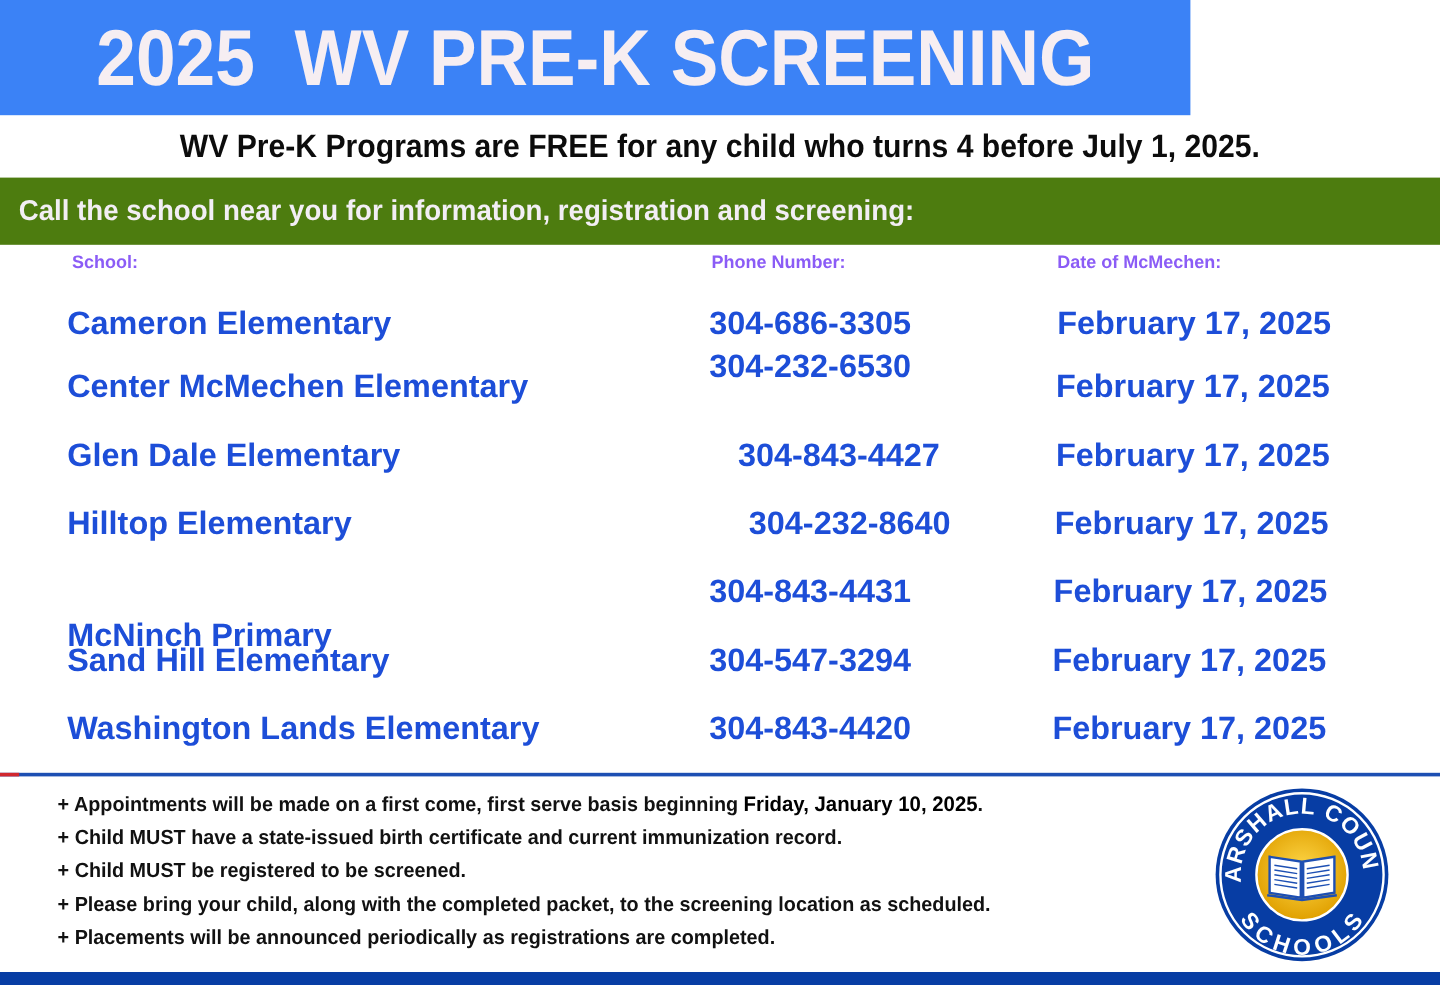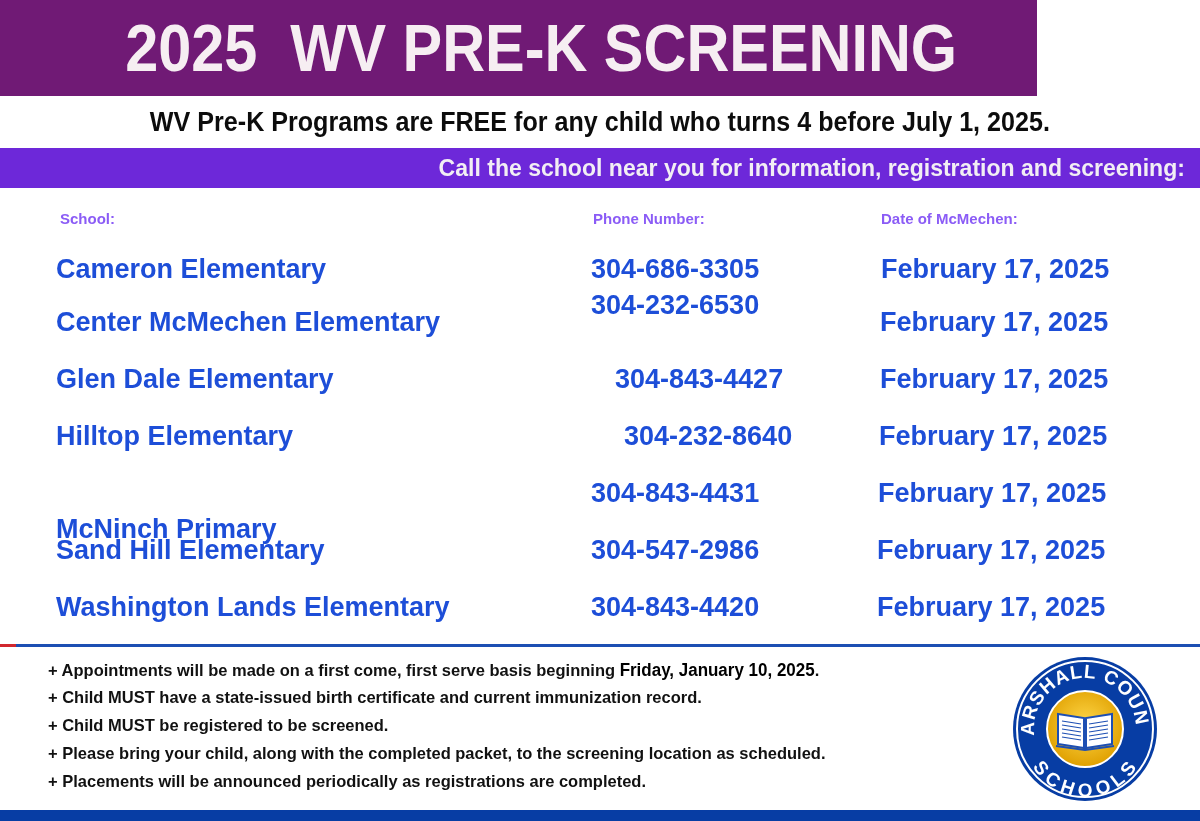--- a/index.html
+++ b/index.html
@@ -1,26 +1,26 @@
 <!DOCTYPE html>
 <html><head>
 <meta charset="utf-8">
 <style>
   html, body { margin:0; padding:0; }
   body { width:1200px; height:821px; background:#ffffff; position:relative; overflow:hidden;
          font-family:"Liberation Sans", sans-serif; color:#0c0c0c; }
-  .title-band { position:absolute; left:0; top:0; width:992px; height:96px; background:#701a75;
-                display:flex; align-items:center; justify-content:center;padding-left:45px; }
+  .title-band { position:absolute; left:0; top:0; width:992px; height:96px; background:#3b82f6;
+                display:flex; align-items:center; justify-content:center; }
   .title-band h1 { margin:0; color:#f6eef2; font-size:66px; font-weight:bold; letter-spacing:0px;
                    transform:scaleX(0.9); white-space:pre; }
   .sub1 { position:absolute; left:0; top:97px; width:1200px; height:50px; display:flex;
           align-items:center; justify-content:center; }
   .sub1 span { font-size:27px; font-weight:bold; color:#0c0c0c; transform:scaleX(0.93); white-space:nowrap; }
-  .call-band { position:absolute; left:0; top:148px; width:1200px; height:40px; background:#6d28d9;
-               display:flex; align-items:center; justify-content:flex-end; }
+  .call-band { position:absolute; left:0; top:148px; width:1200px; height:56px; background:#4d7c0f;
+               display:flex; align-items:center; justify-content:flex-start; }
   .call-band span { font-size:24px; font-weight:bold; color:#f2eef4; transform:scaleX(0.96); white-space:nowrap; }
   .hdr { position:absolute; top:210px; font-size:15px; font-weight:bold; color:#8b5cf6; }
   .row-cell { position:absolute; font-size:27px; font-weight:bold; color:#1d4ed8; white-space:nowrap; }
   .divider { position:absolute; left:0; top:644px; width:1200px; height:3px; background:#1d4fb3; }
   .divider-red { position:absolute; left:0; top:644px; width:16px; height:3px; background:#d1272e; }
   .notes { position:absolute; left:48px; top:656px; width:960px; }
   .note { font-size:17px; font-weight:bold; color:#111; height:28px; line-height:28px; white-space:nowrap;
           transform:scaleX(0.97); transform-origin:left center; }
   .note b.emph { font-weight:bold; color:#000; font-size:17.5px; }
   .bottom-band { position:absolute; left:0; top:810px; width:1200px; height:11px; background:#073da4; }
@@ -66,21 +66,21 @@
     <div class="row-cell" style="left:624px; top:421px;">304-232-8640</div>
     <div class="row-cell" style="left:879px; top:421px;">February 17, 2025</div>
   </div>
   <div>
     <div class="row-cell" style="left:56px; top:478px;margin-top:36px;">McNinch Primary</div>
     <div class="row-cell" style="left:591px; top:478px;">304-843-4431</div>
     <div class="row-cell" style="left:878px; top:478px;">February 17, 2025</div>
   </div>
   <div>
     <div class="row-cell" style="left:56px; top:535px;">Sand Hill Elementary</div>
-    <div class="row-cell" style="left:591px; top:535px;">304-547-2986</div>
+    <div class="row-cell" style="left:591px; top:535px;">304-547-3294</div>
     <div class="row-cell" style="left:877px; top:535px;">February 17, 2025</div>
   </div>
   <div>
     <div class="row-cell" style="left:56px; top:592px;">Washington Lands Elementary</div>
     <div class="row-cell" style="left:591px; top:592px;">304-843-4420</div>
     <div class="row-cell" style="left:877px; top:592px;">February 17, 2025</div>
   </div>
 </div>
 
 <div class="divider"></div>

